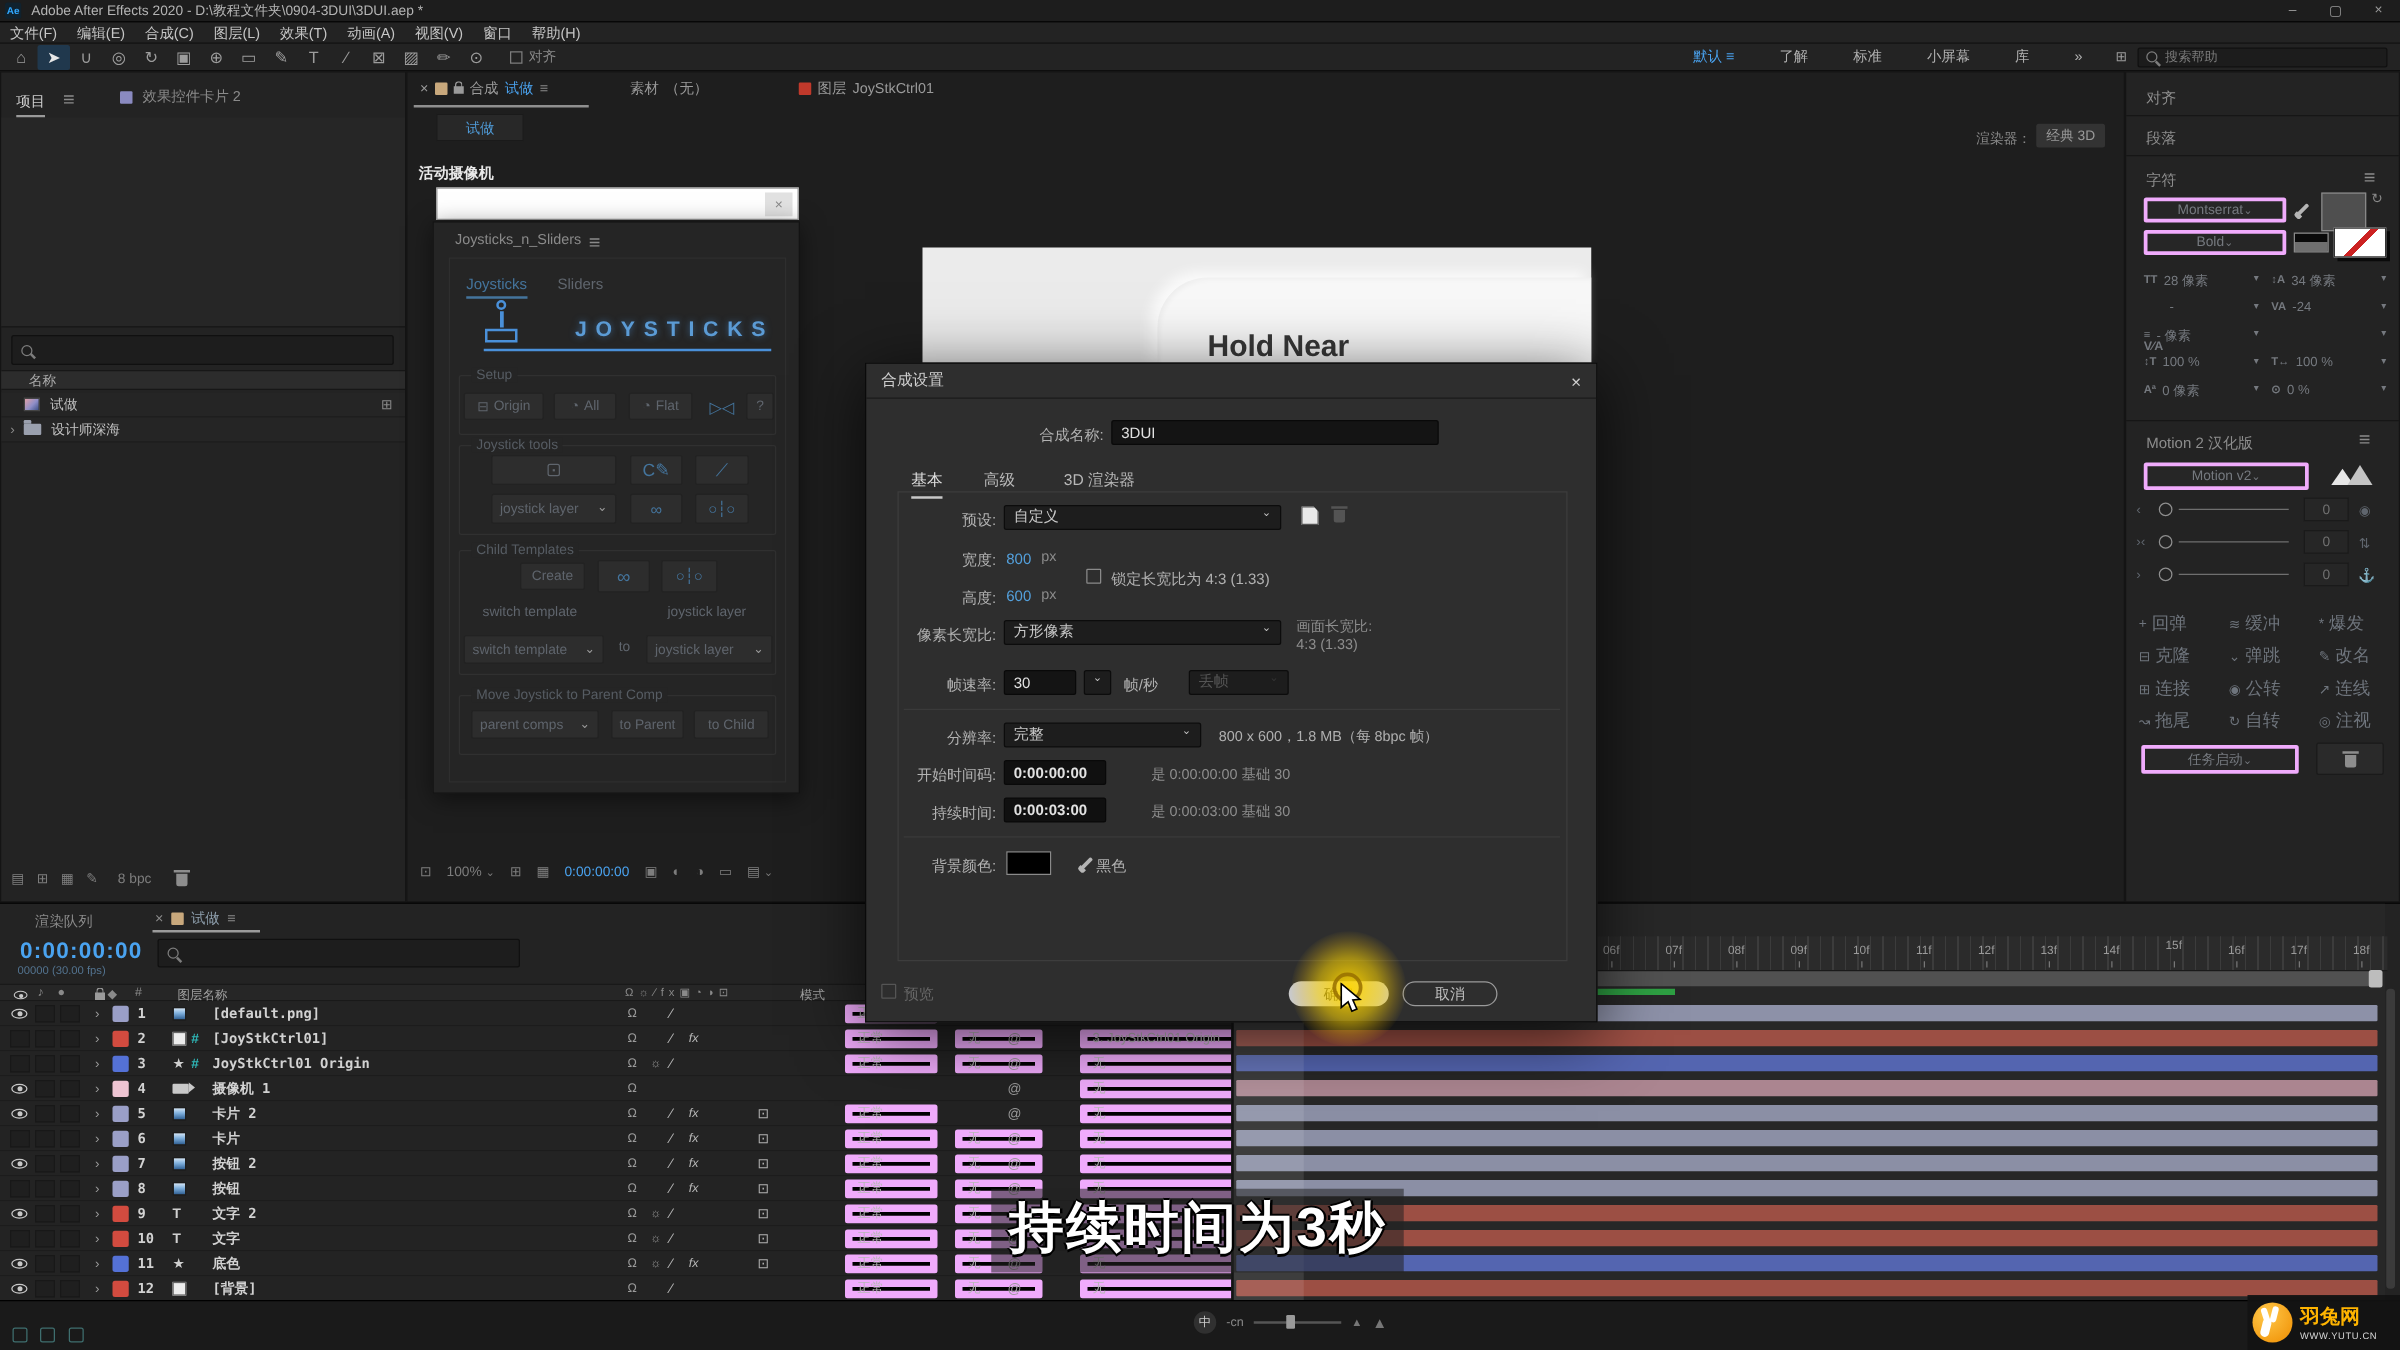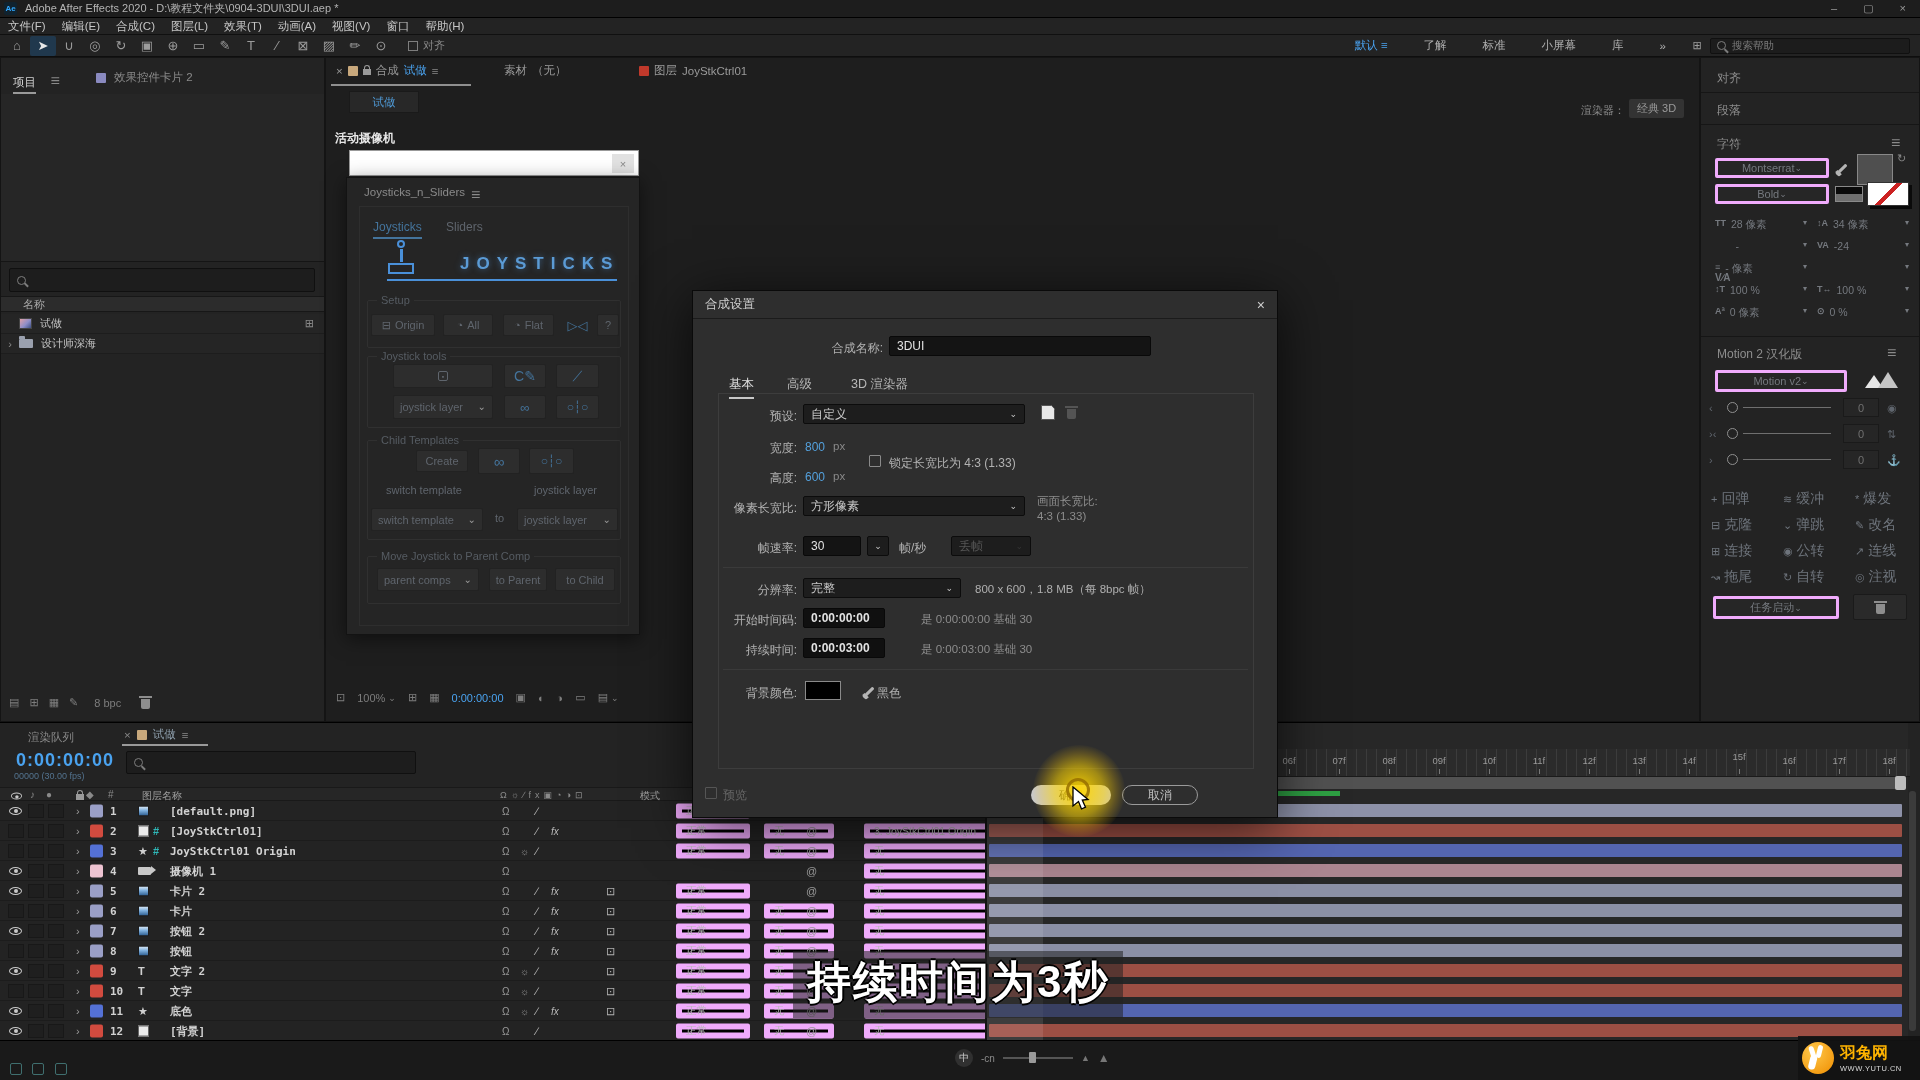--- a/index.html
+++ b/index.html
@@ -84,21 +84,21 @@
   .gbar { position:absolute; height:13px; border-radius:1px; }
 
   
   #statusbar { left:0; top:1040px; width:1920px; height:40px; background:#1a1a1a; border-top:1px solid #000; }
   .statico { width:12px; height:12px; border:1px solid #3f6f6f; border-radius:2px; display:inline-block; margin-right:6px; }
 
   
   #dialog { left:692px; top:290px; width:586px; height:528px; background:#2e2e2e; border:1px solid #0a0a0a; box-shadow:0 10px 50px rgba(0,0,0,.7); z-index:50; }
   #dlg-title { position:absolute; left:0; top:0; width:100%; height:28px; border-bottom:1px solid #1b1b1b; display:flex; align-items:center; font-size:12.5px; color:#cfcfcf; padding:0 12px; }
   .dl { position:absolute; font-size:12px; color:#b2b2b2; text-align:right; width:100px; }
-  .dd { position:absolute; background:#1d1d1d; border:1px solid #0c0c0c; border-radius:2px; color:#c9c9c9; font-size:12px; display:flex; align-items:center; justify-content:space-between; padding:0 7px; height:20px; }
+  .dd { position:absolute; background:#1d1d1d; border:1px solid #0c0c0c; border-radius:2px; color:#c9c9c9; font-size:12px; display:flex; justify-content:space-between; padding:0 7px; height:20px; }
   .din { position:absolute; background:#141414; border:1px solid #090909; border-radius:2px; color:#e2e2e2; font-size:12px; display:flex; align-items:center; padding:0 7px; height:20px; }
   .dinfo { position:absolute; font-size:11.5px; color:#8d8d8d; }
   .dtab { position:absolute; font-size:12.5px; color:#b8b8b8; }
   .cbx { position:absolute; width:12px; height:12px; border:1px solid #8a8a8a; border-radius:1px; background:transparent; }
   .pill { position:absolute; height:20px; border-radius:10px; font-size:12px; display:flex; align-items:center; justify-content:center; }
   .sep { position:absolute; left:30px; width:525px; height:1px; background:#3a3a3a; }
 
   
   #subtitle { left:793px; top:951px; z-index:60; background:rgba(34,34,34,.55); padding:2px 14px 6px 14px; font-size:44px; font-weight:bold; color:#fff; letter-spacing:2px; text-shadow:-2px 0 #000, 2px 0 #000, 0 -2px #000, 0 2px #000; }
 
@@ -241,20 +241,24 @@
     <span>试做</span>
   </div>
   <div class="abs dim" style="left:1255px;top:45px;font-size:11px;">渲染器：</div>
   <div class="abs" style="left:1303px;top:41px;background:#333;border-radius:2px;padding:2px 8px;font-size:11px;color:#9a9a9a;">经典 3D</div>
 
   <div class="abs" style="left:9px;top:72px;font-size:12px;font-weight:bold;color:#e8e8e8;">活动摄像机</div>
   <div class="abs" style="left:23px;top:92px;width:290px;height:26px;background:#ffffff;border:1px solid #999;">
     <span style="position:absolute;right:4px;top:3px;width:22px;height:19px;background:#e2e2e2;color:#888;display:flex;align-items:center;justify-content:center;font-size:11px;">×</span>
   </div>
 
+  <div class="abs" style="left:412px;top:140px;width:535px;height:95px;background:#ebebeb;">
+    <div class="abs" style="left:188px;top:24px;width:347px;height:71px;background:#f8f8f8;border-radius:40px 0 0 0;box-shadow:-6px -4px 10px rgba(255,255,255,.8), inset 2px 2px 4px rgba(0,0,0,.04);"></div>
+    <div class="abs" style="left:228px;top:66px;font-size:24px;font-weight:bold;color:#383838;font-family:'Liberation Sans',sans-serif;">Hold Near</div>
+  </div>
 
   <div class="abs row-center" style="left:10px;top:633px;gap:12px;color:#7d7d7d;font-size:11px;">
     <span>⊡</span>
     <span class="row-center" style="gap:3px;">
       <span>100%</span>
         <span style="font-size:9px;">⌄</span>
     </span>
     <span>⊞</span>
     <span>▦</span>
     <span class="blue" style="font-size:11px;">0:00:00:00</span>

